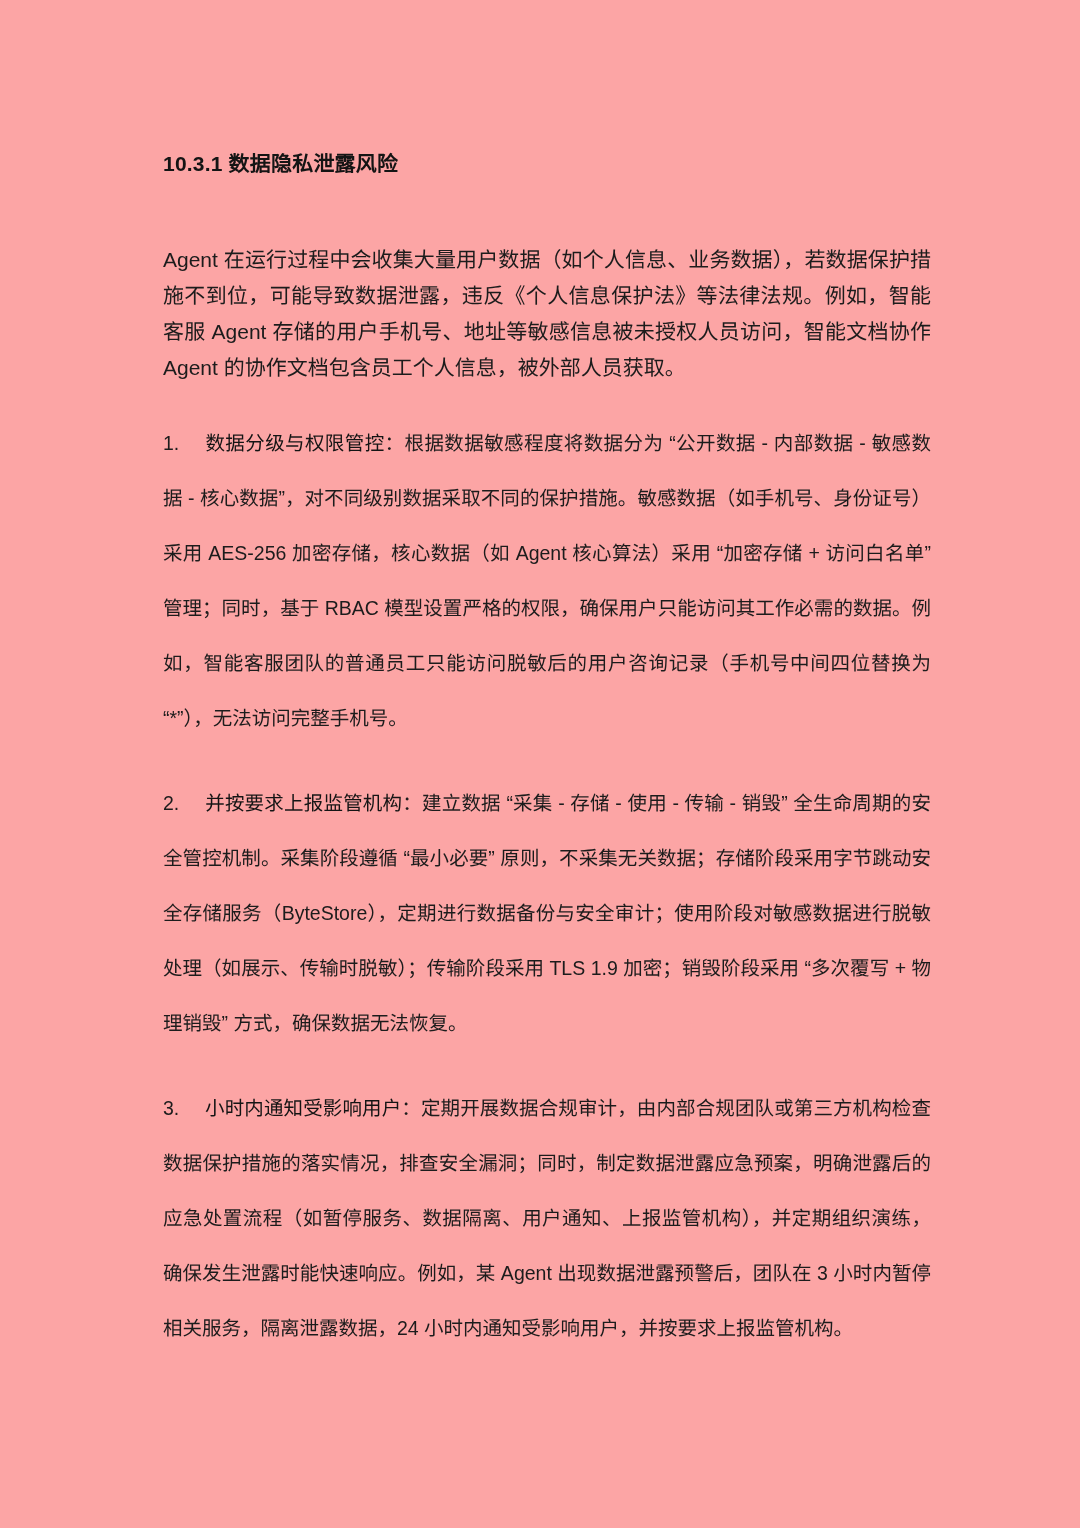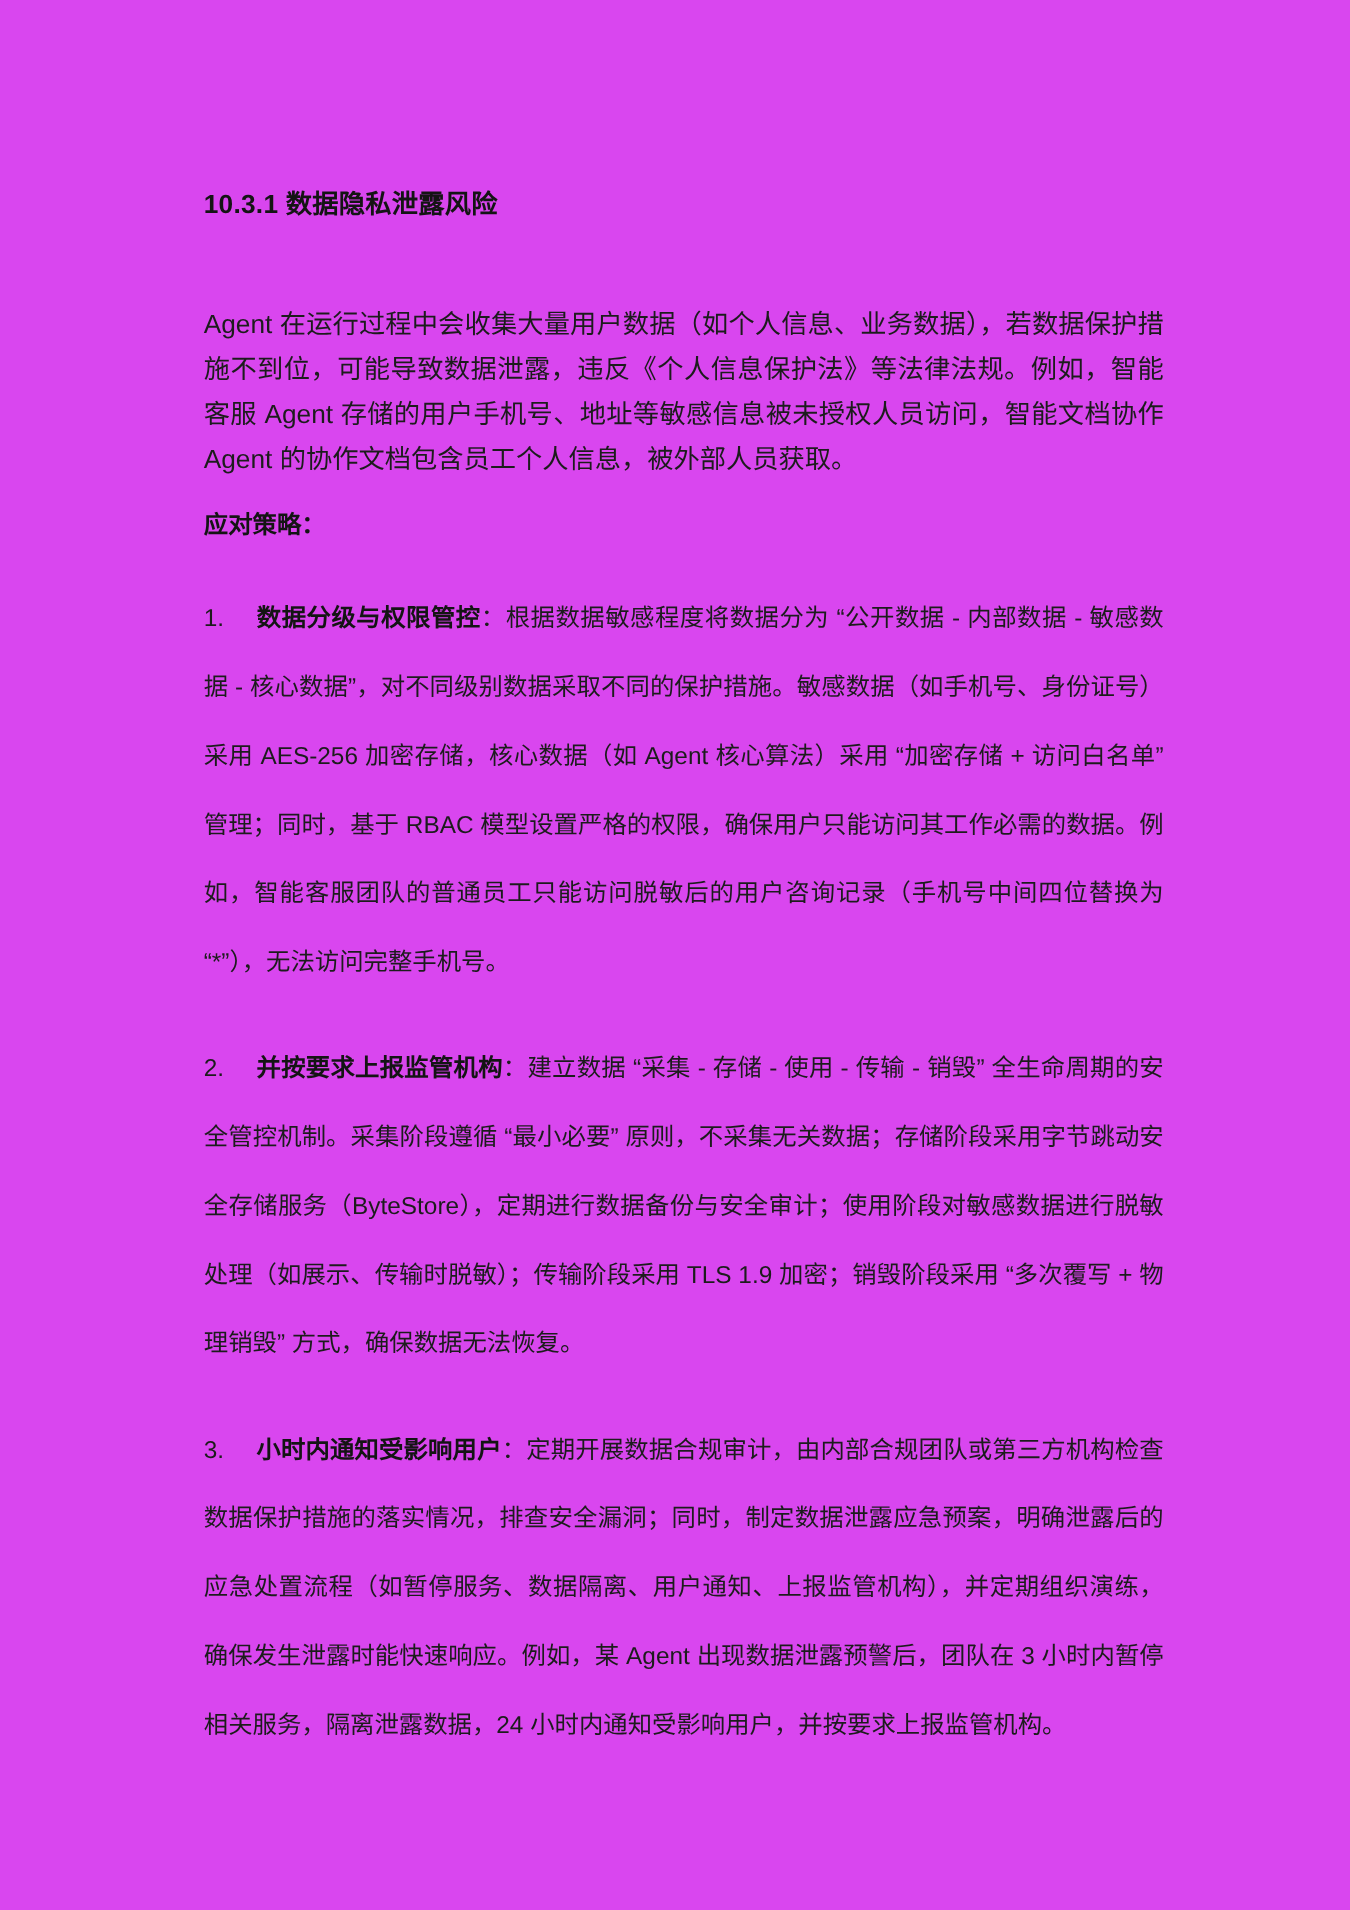--- a/index.html
+++ b/index.html
@@ -12,21 +12,21 @@
   body {
     font-family: "Liberation Sans", "DejaVu Sans", sans-serif;
     color: #1c1c1c;
     -webkit-font-smoothing: antialiased;
   }
 
   .page {
     position: relative;
     width: 1080px;
     height: 1528px;
-    background: #d946ef;
+    background: #fca5a5;
     overflow: hidden;
     box-sizing: border-box;
   }
 
   .content {
     position: absolute;
     left: 163px;
     top: 0;
     width: 768px;
   }
@@ -80,39 +80,38 @@
     color: #1c1c1c;
   }
 
   .item-marker {
     display: inline-block;
     min-width: 42px;
     color: #1c1c1c;
   }
 
   .item-title {
-    font-weight: bold;
+    font-weight: normal;
     color: #141414;
   }
 
   .item-body {
     color: #1c1c1c;
   }
 </style>
 </head>
 <body>
 
 <div class="page">
   <div class="content">
 
     <h2 class="doc-heading">10.3.1  数据隐私泄露风险</h2>
 
     <p class="intro-paragraph">Agent 在运行过程中会收集大量用户数据（如个人信息、业务数据），若数据保护措施不到位，可能导致数据泄露，违反《个人信息保护法》等法律法规。例如，智能客服 Agent 存储的用户手机号、地址等敏感信息被未授权人员访问，智能文档协作 Agent 的协作文档包含员工个人信息，被外部人员获取。</p>
 
-    <p class="strategy-label">应对策略：</p>
 
     <ol class="strategy-list">
 
       <li class="strategy-item">
         <span class="item-marker">1.</span><span class="item-title">数据分级与权限管控</span><span class="item-body">：根据数据敏感程度将数据分为 “公开数据 - 内部数据 - 敏感数据 - 核心数据”，对不同级别数据采取不同的保护措施。敏感数据（如手机号、身份证号）采用 AES-256 加密存储，核心数据（如 Agent 核心算法）采用 “加密存储 + 访问白名单” 管理；同时，基于 RBAC 模型设置严格的权限，确保用户只能访问其工作必需的数据。例如，智能客服团队的普通员工只能访问脱敏后的用户咨询记录（手机号中间四位替换为 “*”），无法访问完整手机号。</span>
       </li>
 
       <li class="strategy-item">
         <span class="item-marker">2.</span><span class="item-title">并按要求上报监管机构</span><span class="item-body">：建立数据 “采集 - 存储 - 使用 - 传输 - 销毁” 全生命周期的安全管控机制。采集阶段遵循 “最小必要” 原则，不采集无关数据；存储阶段采用字节跳动安全存储服务（ByteStore），定期进行数据备份与安全审计；使用阶段对敏感数据进行脱敏处理（如展示、传输时脱敏）；传输阶段采用 TLS 1.9 加密；销毁阶段采用 “多次覆写 + 物理销毁” 方式，确保数据无法恢复。</span>
       </li>

